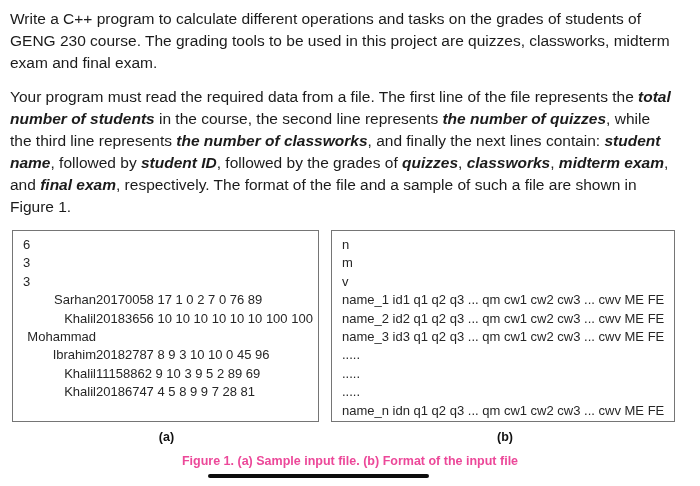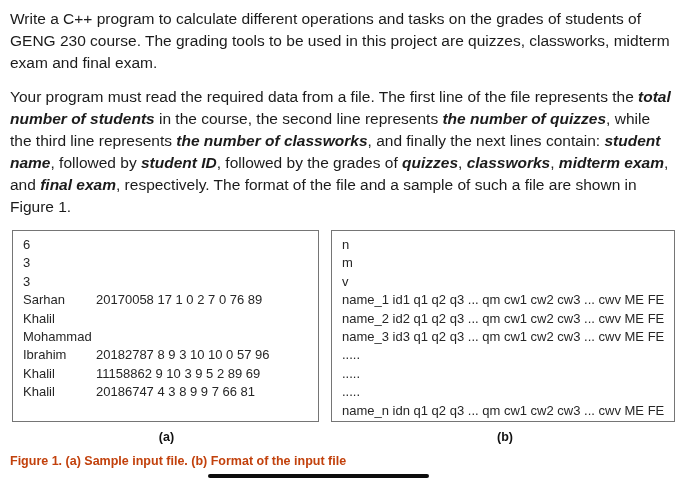--- a/index.html
+++ b/index.html
@@ -43,36 +43,37 @@
     background: #ffffff;
     font-size: 13px;
     line-height: 18.4px;
     color: #262626;
     padding: 5px 6px 0 10px;
     overflow: hidden;
   }
   .filebox.left  { width: 307px; margin-left: 2px; }
   .filebox.right { width: 344px; margin-left: 12px; }
   .file-line { white-space: pre; }
-  .student-row { display: flex; white-space: pre; }
+  .student-row { display: flex; white-space: pre; text-align: right; }
   .student-name { width: 73px; flex-shrink: 0; }
   .captions-row {
     display: flex;
     margin-top: 8px;
     font-size: 12.5px;
     font-weight: bold;
     color: #111111;
   }
   .sub-caption.a { width: 309px; margin-left: 2px; text-align: center; }
   .sub-caption.b { width: 344px; margin-left: 12px; text-align: center; }
   .figure-caption {
     margin-top: 10px;
+    text-align: center;
     font-size: 12.5px;
     font-weight: bold;
-    color: #c2410c;
+    color: #ec4899;
     width: 680px;
   }
   .divider {
     position: absolute;
     left: 208px;
     top: 474px;
     width: 221px;
     height: 4px;
     border-radius: 2px;
     background: #0d0d0d;
@@ -86,25 +87,25 @@
   <p class="para">Write a C++ program to calculate different operations and tasks on the grades of students of GENG 230 course. The grading tools to be used in this project are quizzes, classworks, midterm exam and final exam.</p>
 
   <p class="para" id="para2"><span>Your program must read the required data from a file. The first line of the file represents the </span><span class="em">total number of students</span><span> in the course, the second line represents </span><span class="em">the number of quizzes</span><span>, while the third line represents </span><span class="em">the number of classworks</span><span>, and finally the next lines contain: </span><span class="em">student name</span><span>, followed by </span><span class="em">student ID</span><span>, followed by the grades of </span><span class="em">quizzes</span><span>, </span><span class="em">classworks</span><span>, </span><span class="em">midterm exam</span><span>, and </span><span class="em">final exam</span><span>, respectively. The format of the file and a sample of such a file are shown in Figure 1.</span></p>
 
   <div class="figure-row">
     <div class="filebox left" id="sample-box">
         <div class="file-line">6</div>
         <div class="file-line">3</div>
         <div class="file-line">3</div>
         <div class="student-row"><span class="student-name">Sarhan</span><span>20170058 17 1 0 2 7 0 76 89</span></div>
-        <div class="student-row"><span class="student-name">Khalil</span></div>
+        <div class="student-row"><span class="student-name">Khalil</span><span>20183656 10 10 10 10 10 10 100 100</span></div>
         <div class="student-row"><span class="student-name">Mohammad</span></div>
-        <div class="student-row"><span class="student-name">Ibrahim</span><span>20182787 8 9 3 10 10 0 57 96</span></div>
+        <div class="student-row"><span class="student-name">Ibrahim</span><span>20182787 8 9 3 10 10 0 45 96</span></div>
         <div class="student-row"><span class="student-name">Khalil</span><span>11158862 9 10 3 9 5 2 89 69</span></div>
-        <div class="student-row"><span class="student-name">Khalil</span><span>20186747 4 3 8 9 9 7 66 81</span></div>
+        <div class="student-row"><span class="student-name">Khalil</span><span>20186747 4 5 8 9 9 7 28 81</span></div>
       </div>
     <div class="filebox right" id="format-box">
         <div class="file-line">n</div>
         <div class="file-line">m</div>
         <div class="file-line">v</div>
         <div class="file-line">name_1 id1 q1 q2 q3 ... qm cw1 cw2 cw3 ... cwv ME FE</div>
         <div class="file-line">name_2 id2 q1 q2 q3 ... qm cw1 cw2 cw3 ... cwv ME FE</div>
         <div class="file-line">name_3 id3 q1 q2 q3 ... qm cw1 cw2 cw3 ... cwv ME FE</div>
         <div class="file-line">.....</div>
         <div class="file-line">.....</div>

